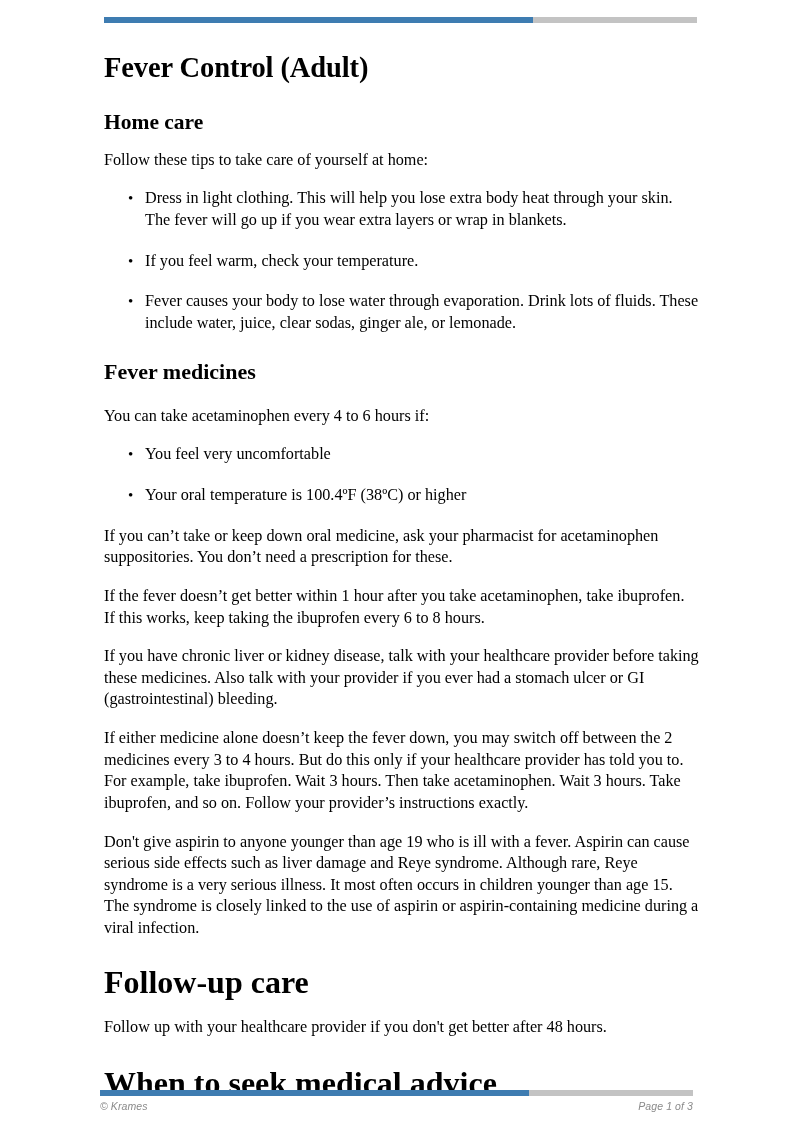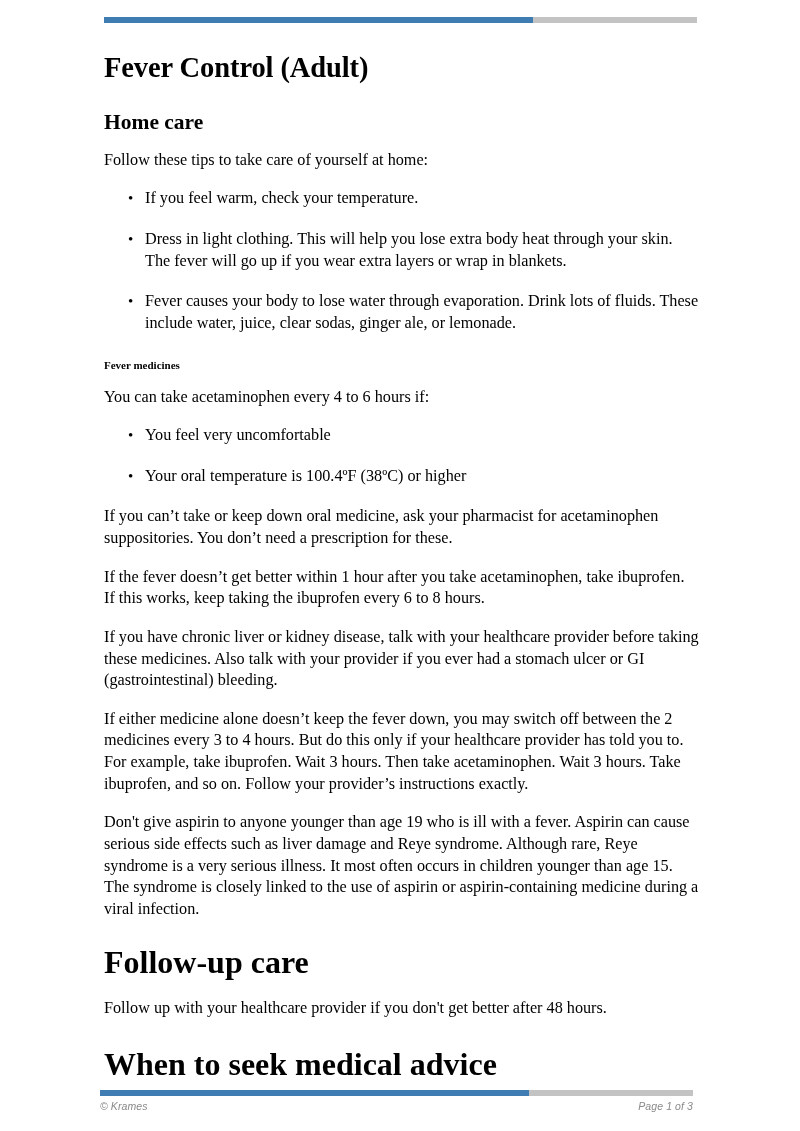--- a/index.html
+++ b/index.html
@@ -61,24 +61,24 @@
     margin: 26px 0 15px 0;
   }
 
   h2.section-head.big {
     font-size: 32px;
     margin-top: 30px;
     margin-bottom: 0;
   }
 
   h3.sub-head {
-    font-size: 11px;
+    font-size: 22px;
     font-weight: bold;
     line-height: 1.2;
-    margin: 25px 0 14px 0;
+    margin: 25px 0 20px 0;
   }
 
   p.body {
     font-size: 16.2px;
     line-height: 1.335;
     margin: 0 0 17px 0;
     text-align: left;
   }
 
   ul.bullets {
@@ -145,22 +145,22 @@
   <div class="content">
 
     <h1 class="doc-title">Fever Control (Adult)</h1>
 
 
     <h2 class="section-head">Home care</h2>
 
     <p class="body">Follow these tips to take care of yourself at home:</p>
 
     <ul class="bullets loose">
+      <li>Dress in light clothing. This will help you lose extra body heat through your skin. The fever will go up if you wear extra layers or wrap in blankets.</li>
       <li>If you feel warm, check your temperature.</li>
-      <li>Dress in light clothing. This will help you lose extra body heat through your skin. The fever will go up if you wear extra layers or wrap in blankets.</li>
       <li>Fever causes your body to lose water through evaporation. Drink lots of fluids. These include water, juice, clear sodas, ginger ale, or lemonade.</li>
     </ul>
 
     <h3 class="sub-head">Fever medicines</h3>
 
     <p class="body">You can take acetaminophen every 4 to 6 hours if:</p>
 
     <ul class="bullets loose">
       <li>You feel very uncomfortable</li>
       <li>Your oral temperature is 100.4ºF (38ºC) or higher</li>

